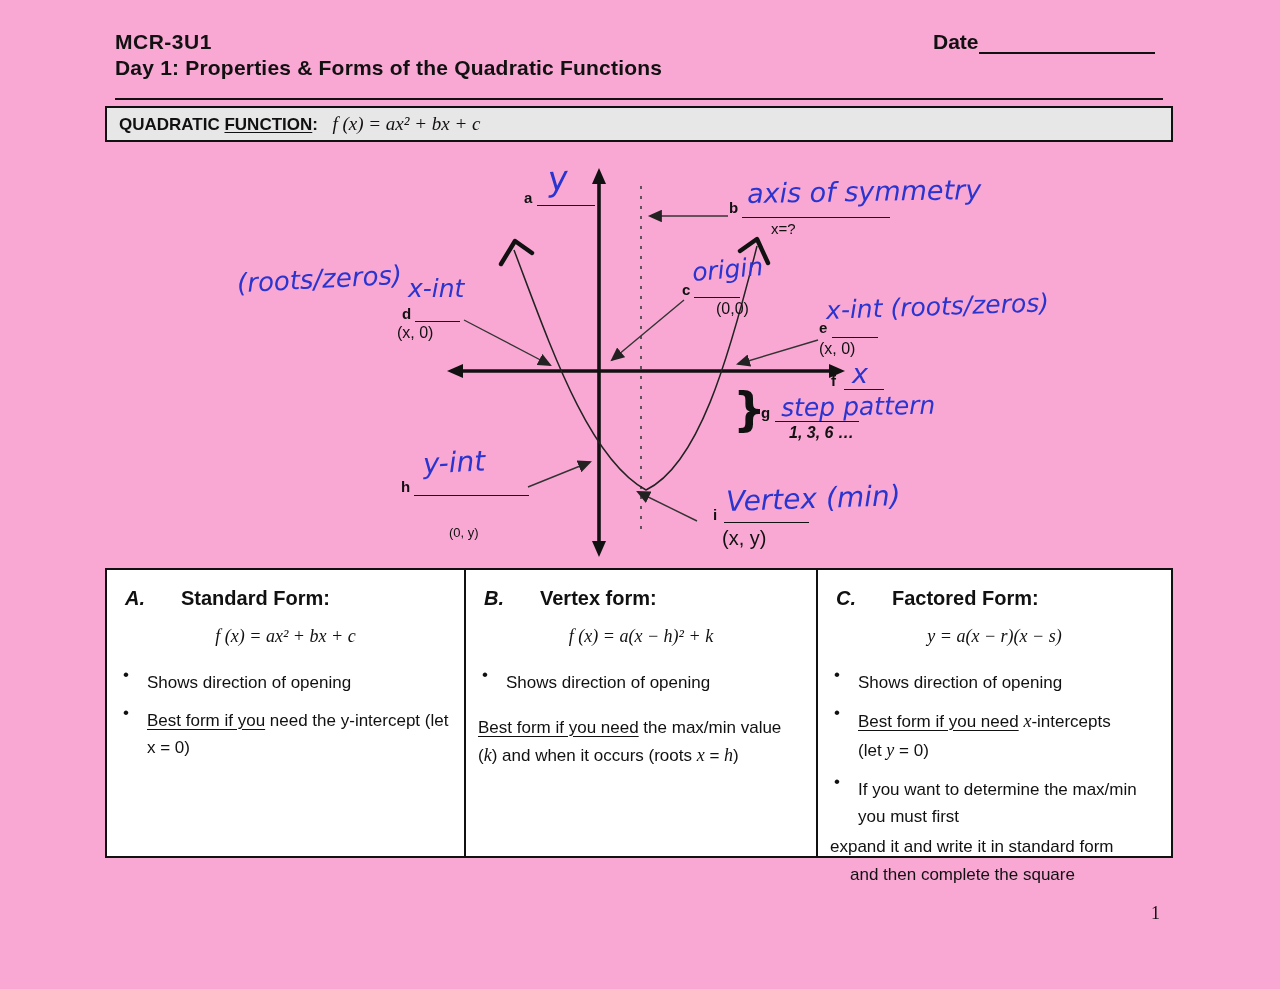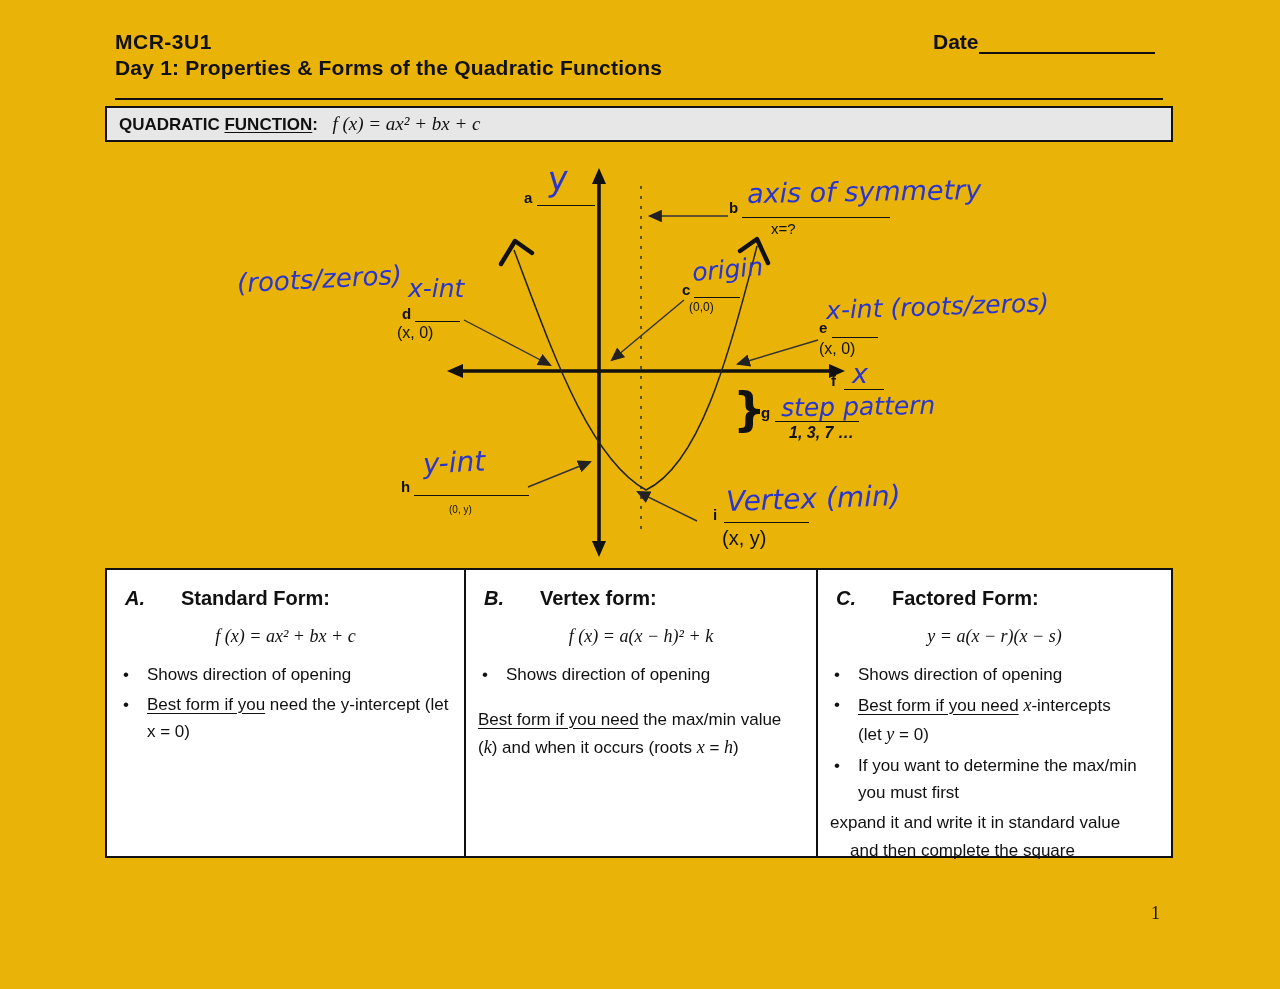--- a/index.html
+++ b/index.html
@@ -1,17 +1,17 @@
 <!DOCTYPE html>
 <html style="--ink: #2a35cf; --box_bg: #e7e7e7;"><head>
 <meta charset="utf-8">
 <style>
   :root { --ink:#2a35cf; --box_bg:#e7e7e7; }
   html,body{margin:0;padding:0;background:#fff;}
-  .page{position:relative;width:1280px;height:989px;background:#eab308;
+  .page{position:relative;width:1280px;height:989px;background:#f9a8d4;
         font-family:"Liberation Sans",sans-serif;color:#111;overflow:hidden;}
 
   
   .course{position:absolute;left:115px;top:30px;font-size:21px;font-weight:700;letter-spacing:.5px;}
   .date-wrap{position:absolute;left:933px;top:30px;font-size:21px;font-weight:700;}
   .date-line{display:inline-block;width:176px;height:22px;border-bottom:2.2px solid #111;vertical-align:bottom;}
   .title-wrap{position:absolute;left:115px;top:56px;width:1048px;border-bottom:2.2px solid #111;
               padding-bottom:18px;font-size:21px;font-weight:700;letter-spacing:.2px;}
 
   
@@ -38,21 +38,21 @@
   .qtable{position:absolute;left:105px;top:568px;width:1068px;height:290px;box-sizing:border-box;
           border:2px solid #111;display:flex;z-index:2;background:#fff;}
   .qcol{box-sizing:border-box;padding:10px 12px;font-size:17px;line-height:1.6;}
   .col-a{flex:0 0 357px;} .col-b{flex:0 0 352px;border-left:2px solid #111;}
   .col-c{flex:1 1 auto;border-left:2px solid #111;}
   .qtitle{display:flex;font-size:20px;font-weight:700;margin:2px 0 4px 6px;}
   .qtitle .sec{width:56px;font-style:italic;}
   .qformula{text-align:center;font-family:"Liberation Serif",serif;font-style:italic;font-size:18px;margin:8px 0 10px;}
   .brow{display:flex;margin:3px 0;}
   .dot{flex:0 0 24px;text-align:left;padding-left:4px;}
-  .btext{flex:1 1 auto;}
+  .btext{flex:1 1 auto;margin-top:8px;}
   .para{margin-top:18px;}
   .u{text-decoration:underline;text-underline-offset:3px;}
   .iv{font-style:italic;font-family:"Liberation Serif",serif;font-size:18px;}
   .hang-flush{margin:1px 0 0 0;}
   .hang-ind{margin:1px 0 0 20px;}
 
   .pageno{position:absolute;left:1151px;top:903px;font-size:18px;font-family:"Liberation Serif",serif;}
 </style>
 </head>
 <body>
@@ -105,47 +105,47 @@
   <div class="hand" style="left:548px;top:158px;font-size:34px;transform:rotate(-4deg)">y</div>
 
   <div class="lbl ltr" style="left:729px;top:199px">b</div>
   <div class="uline" style="left:742px;top:217px;width:148px"></div>
   <div class="hand" style="left:747px;top:176px;font-size:27px;transform:rotate(-1deg)">axis of symmetry</div>
   <div class="lbl sub" style="left:771px;top:220px">x=?</div>
 
   <div class="lbl ltr" style="left:682px;top:281px">c</div>
   <div class="uline" style="left:694px;top:297px;width:46px"></div>
   <div class="hand" style="left:692px;top:255px;font-size:25px;transform:rotate(-5deg)">origin</div>
-  <div class="lbl sub" style="left:689px;top:300px;font-size:12px">(0,0)</div>
+  <div class="lbl sub" style="left:716px;top:300px;font-size:16px">(0,0)</div>
 
   <div class="hand" style="left:237px;top:264px;font-size:26px;transform:rotate(-3deg)">(roots/zeros)</div>
   <div class="lbl ltr" style="left:402px;top:305px">d</div>
   <div class="uline" style="left:415px;top:321px;width:45px"></div>
   <div class="hand" style="left:408px;top:274px;font-size:25px">x-int</div>
   <div class="lbl sub" style="left:397px;top:324px;font-size:16px">(x, 0)</div>
 
   <div class="lbl ltr" style="left:819px;top:319px">e</div>
   <div class="uline" style="left:832px;top:337px;width:46px"></div>
   <div class="hand" style="left:826px;top:292px;font-size:25px;transform:rotate(-2deg)">x-int (roots/zeros)</div>
   <div class="lbl sub" style="left:819px;top:340px;font-size:16px">(x, 0)</div>
 
   <div class="lbl ltr" style="left:831px;top:372px">f</div>
   <div class="uline" style="left:844px;top:389px;width:40px"></div>
   <div class="hand" style="left:852px;top:358px;font-size:27px">x</div>
 
   <div class="brace" style="left:733px;top:386px">}</div>
   <div class="lbl ltr" style="left:761px;top:404px">g</div>
   <div class="uline" style="left:775px;top:421px;width:84px"></div>
   <div class="hand" style="left:781px;top:392px;font-size:25px;transform:rotate(-1deg)">step pattern</div>
-  <div class="lbl sub it" style="left:789px;top:424px;font-size:16px;font-weight:700">1, 3, 7 …</div>
+  <div class="lbl sub it" style="left:789px;top:424px;font-size:16px;font-weight:700">1, 3, 6 …</div>
 
   <div class="lbl ltr" style="left:401px;top:478px">h</div>
   <div class="uline" style="left:414px;top:495px;width:115px"></div>
   <div class="hand" style="left:423px;top:446px;font-size:28px;transform:rotate(-3deg)">y-int</div>
-  <div class="lbl sub" style="left:449px;top:504px;font-size:10px">(0, y)</div>
+  <div class="lbl sub" style="left:449px;top:525px;font-size:13px">(0, y)</div>
 
   <div class="lbl ltr" style="left:713px;top:506px">i</div>
   <div class="uline" style="left:724px;top:522px;width:85px"></div>
   <div class="hand" style="left:726px;top:482px;font-size:28px;transform:rotate(-2deg)">Vertex (min)</div>
   <div class="lbl sub" style="left:722px;top:527px;font-size:20px">(x, y)</div>
 
   <div class="qtable">
 
     <div class="qcol col-a">
       <div class="qtitle">
@@ -194,21 +194,21 @@
         <span class="dot">•</span>
         <div class="btext">
           <span class="u">Best form if you need</span><span> </span><span class="iv">x</span><span>-intercepts</span><br>
           <span>(let </span><span class="iv">y</span><span> = 0)</span>
         </div>
       </div>
       <div class="brow">
         <span class="dot">•</span>
         <div class="btext">If you want to determine the max/min you must first</div>
       </div>
-      <div class="hang-flush">expand it and write it in standard value</div>
+      <div class="hang-flush">expand it and write it in standard form</div>
       <div class="hang-ind">and then complete the square</div>
     </div>
 
   </div>
 
   <div class="pageno">1</div>
 
 </div>
 
 </body></html>

